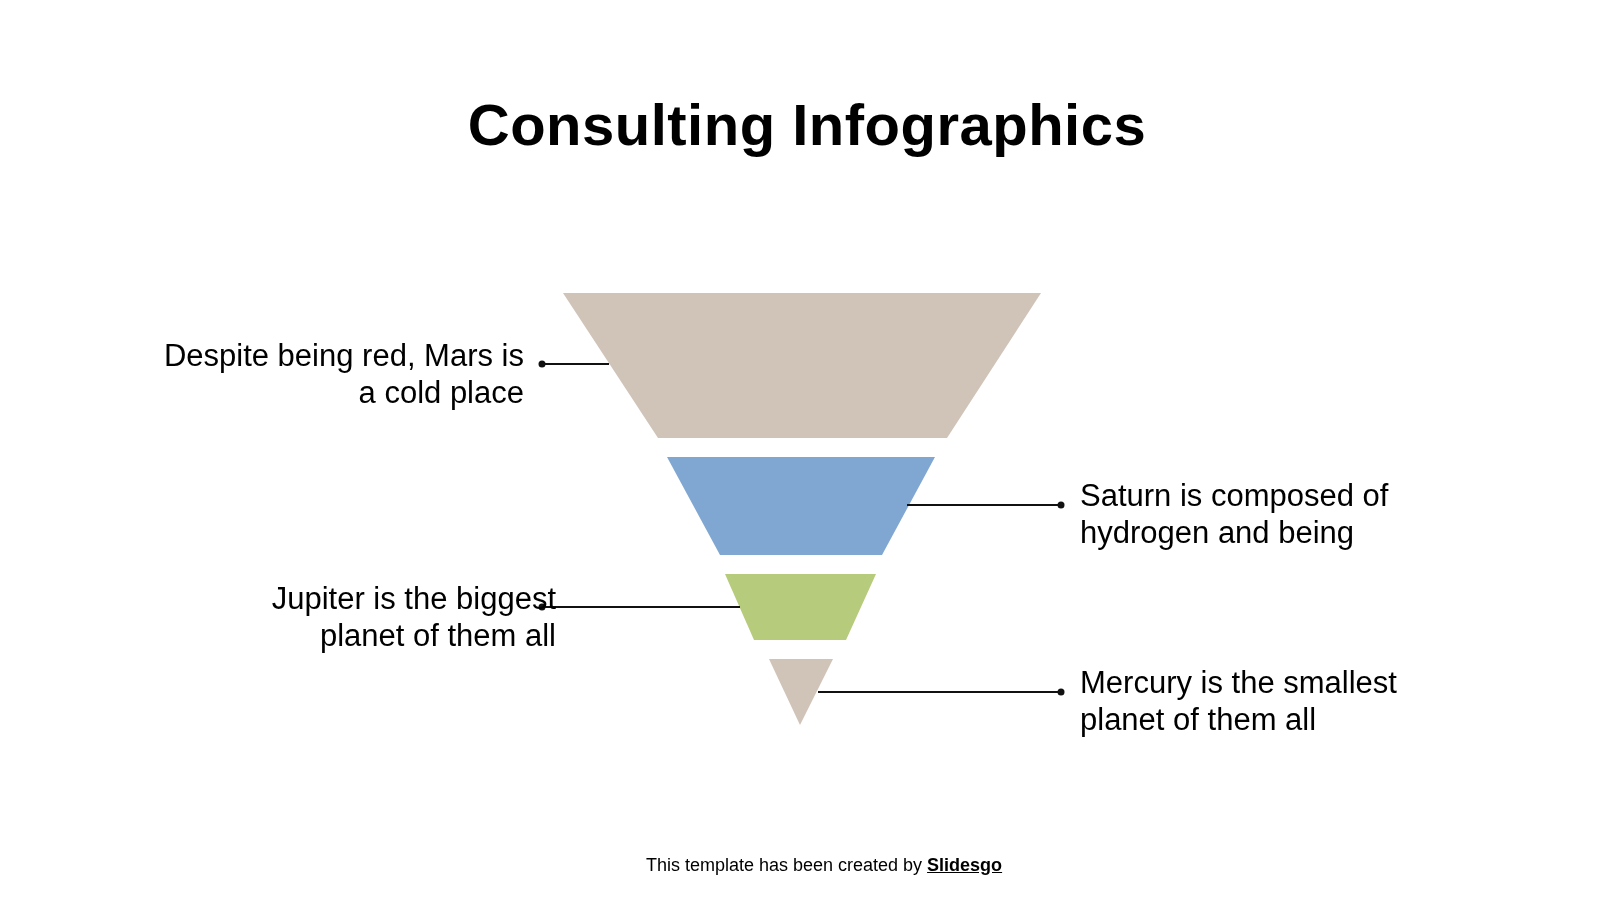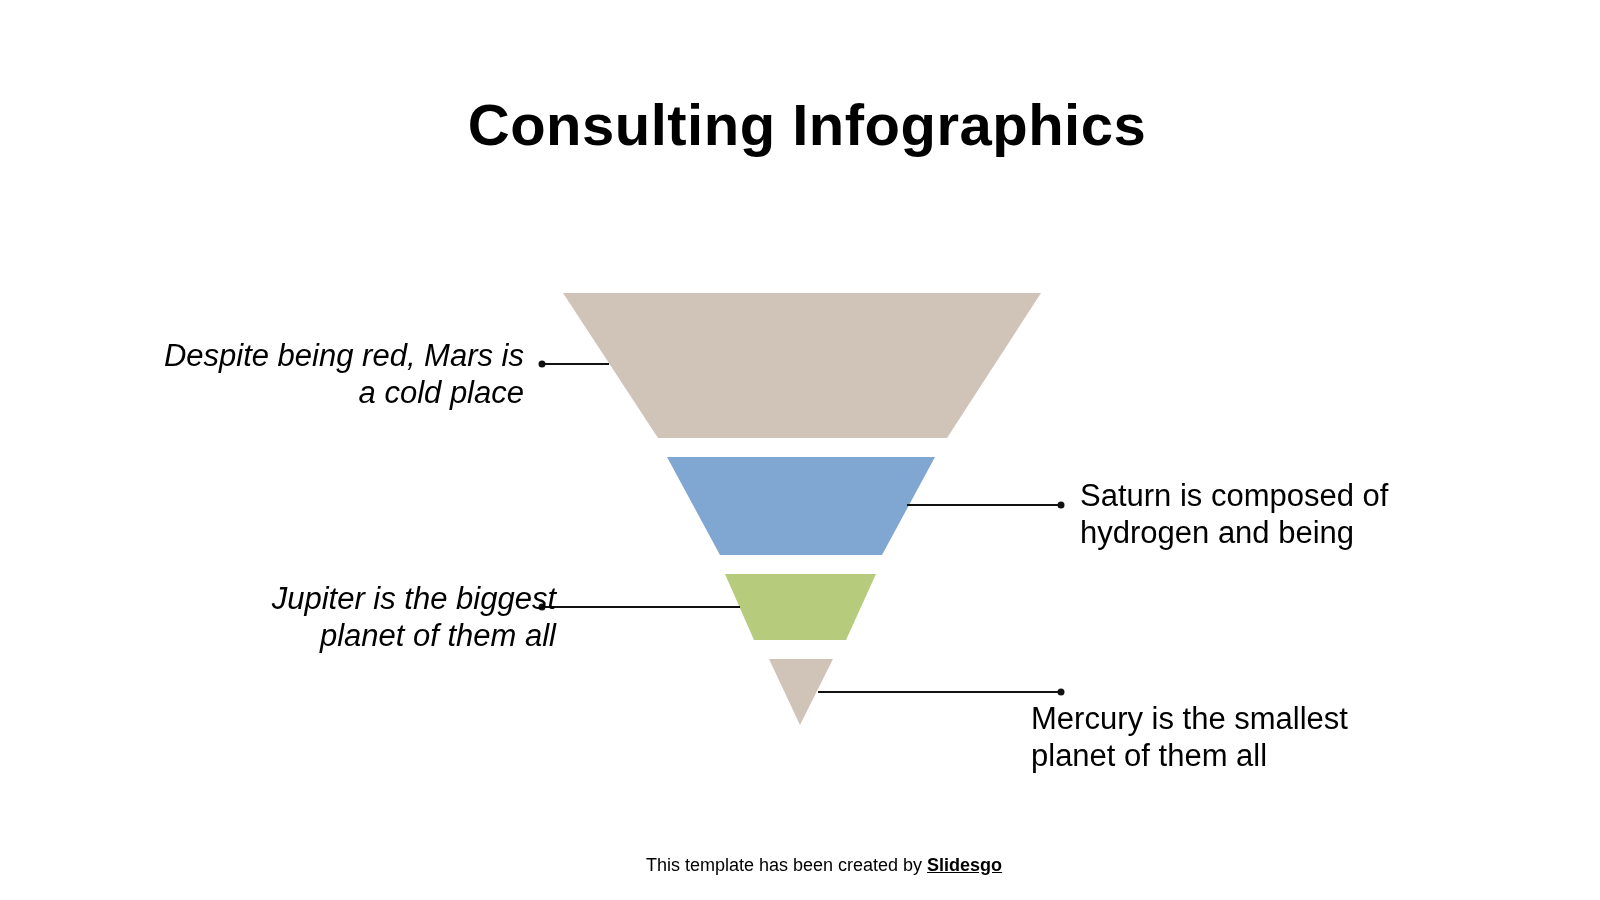--- a/index.html
+++ b/index.html
@@ -2,21 +2,21 @@
 <html><head>
   <meta charset="utf-8">
   <style>
     html, body { margin: 0; padding: 0; background: #ffffff; }
     body { width: 1600px; height: 900px; position: relative; overflow: hidden;
            font-family: "Liberation Sans", "DejaVu Sans", sans-serif; color: #000; }
     .title { position: absolute; left: 0; width: 1600px; top: 84px; text-align: center;
              font-size: 58px; font-weight: 700; letter-spacing: 0.5px; margin: 7px; }
     .funnel { position: absolute; left: 0; top: 0; width: 1600px; height: 900px; }
     .label { position: absolute; font-size: 31px; line-height: 37px; white-space: pre-line; }
-    .label.left { text-align: right; font-style: italic; }
+    .label.left { text-align: right; }
     .label.right { text-align: left; }
     .footer { position: absolute; left: 0; width: 1600px; top: 855px; text-align: center; font-size: 18px; padding-left: 24px; }
     .footer .brand { font-weight: 700; text-decoration: underline; }
   </style>
 </head>
 <body>
 
 <h1 class="title">Consulting Infographics</h1>
 
 <svg class="funnel" viewBox="0 0 1600 900" width="1600" height="900">
@@ -42,18 +42,18 @@
     <circle cx="1061" cy="692" r="3.5" fill="#111"></circle>
   </g>
 </svg>
 
 <div class="label left" style="right: 1076px; top: 337px; width: 460px;">Despite being red, Mars is
 a cold place</div>
 <div class="label right" style="left: 1080px; top: 477px; width: 460px;">Saturn is composed of
 hydrogen and being</div>
 <div class="label left" style="right: 1044px; top: 580px; width: 460px;">Jupiter is the biggest
 planet of them all</div>
-<div class="label right" style="left: 1031px; top: 664px; width: 460px; margin-top: 36px;">Mercury is the smallest
+<div class="label right" style="left: 1080px; top: 664px; width: 460px;">Mercury is the smallest
 planet of them all</div>
 
 <div class="footer">
   <span>This template has been created by </span><span class="brand">Slidesgo</span>
 </div>
 
 </body></html>

